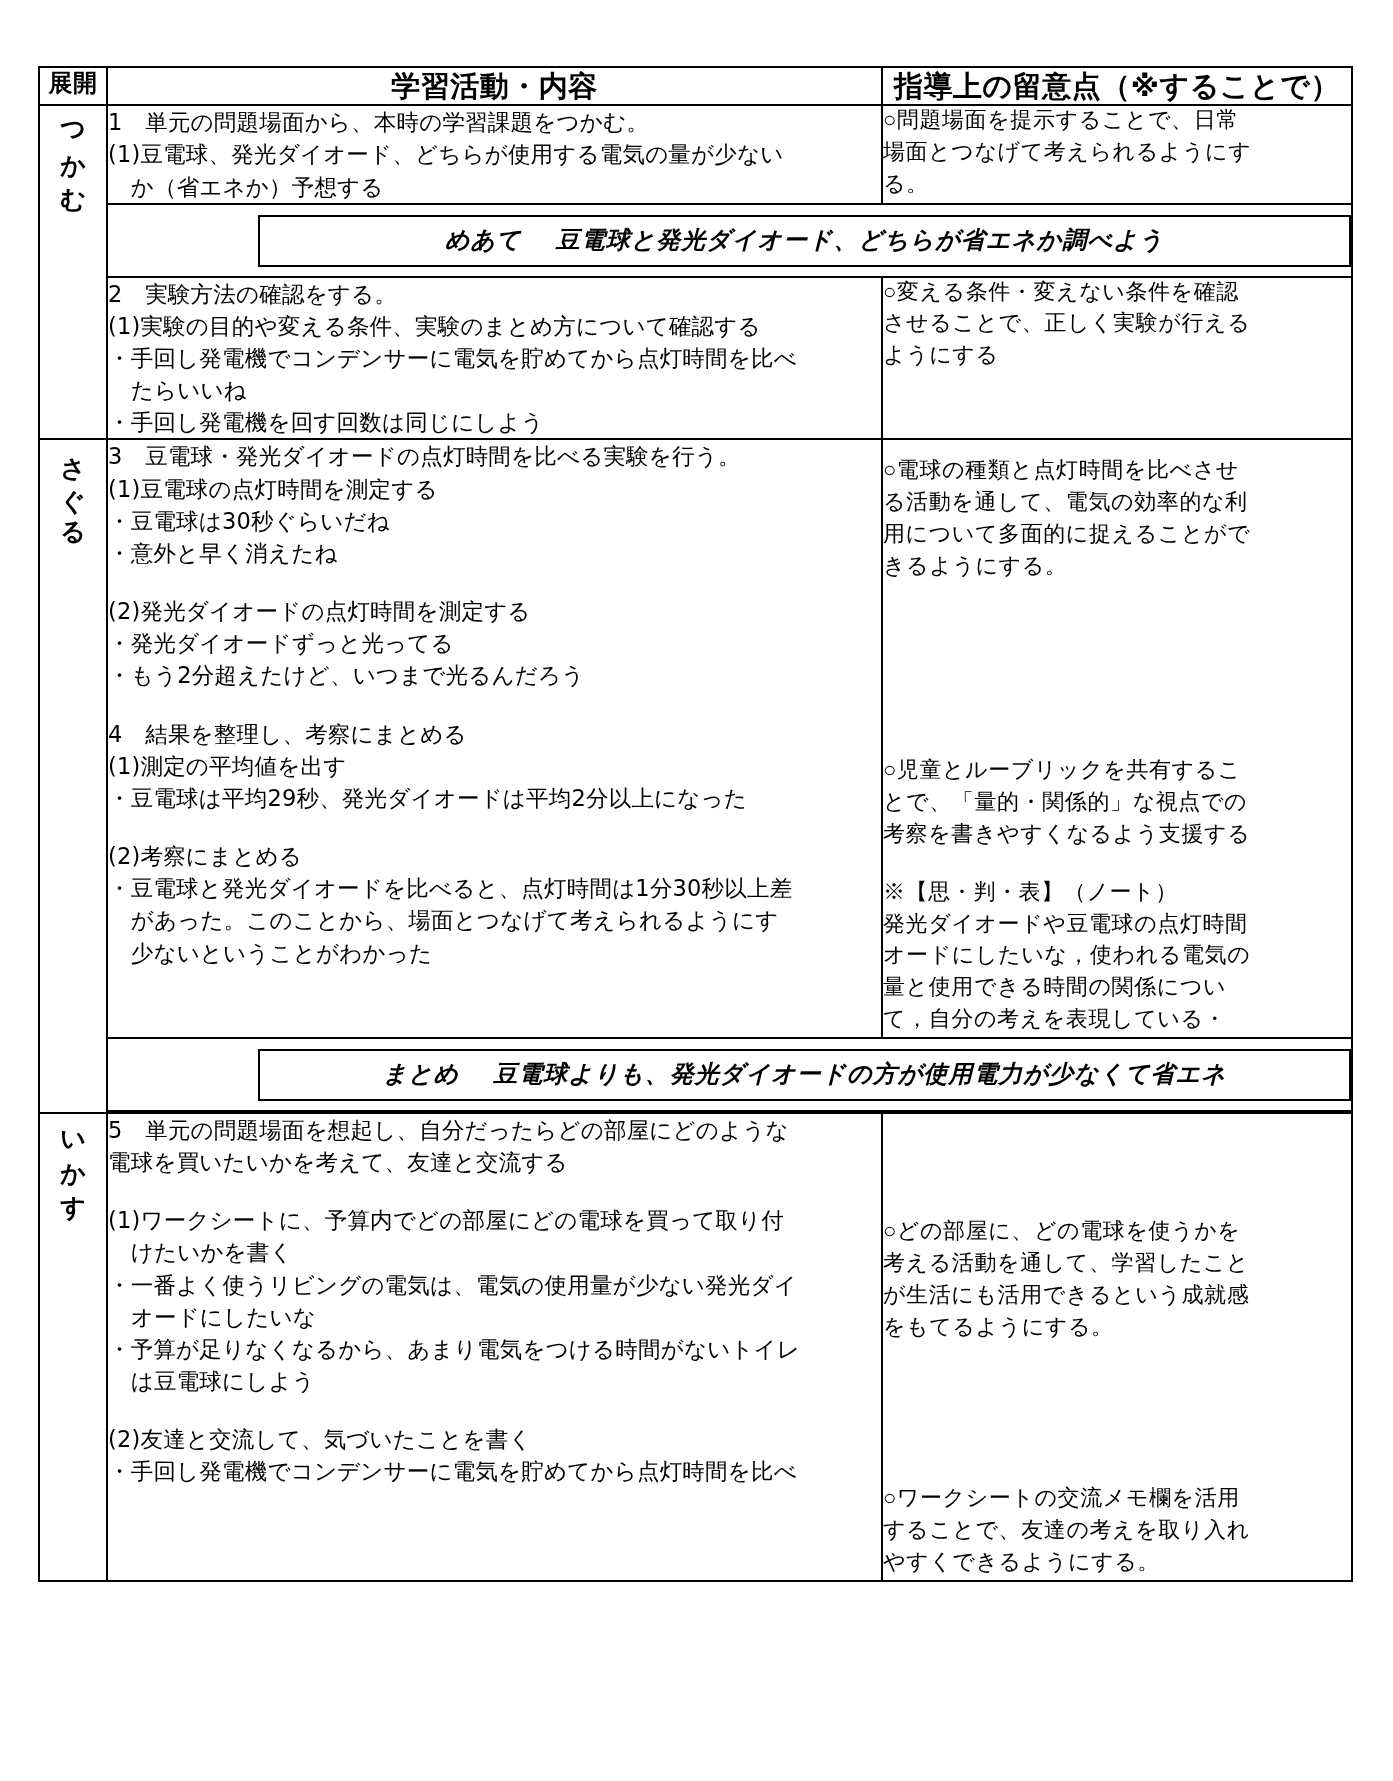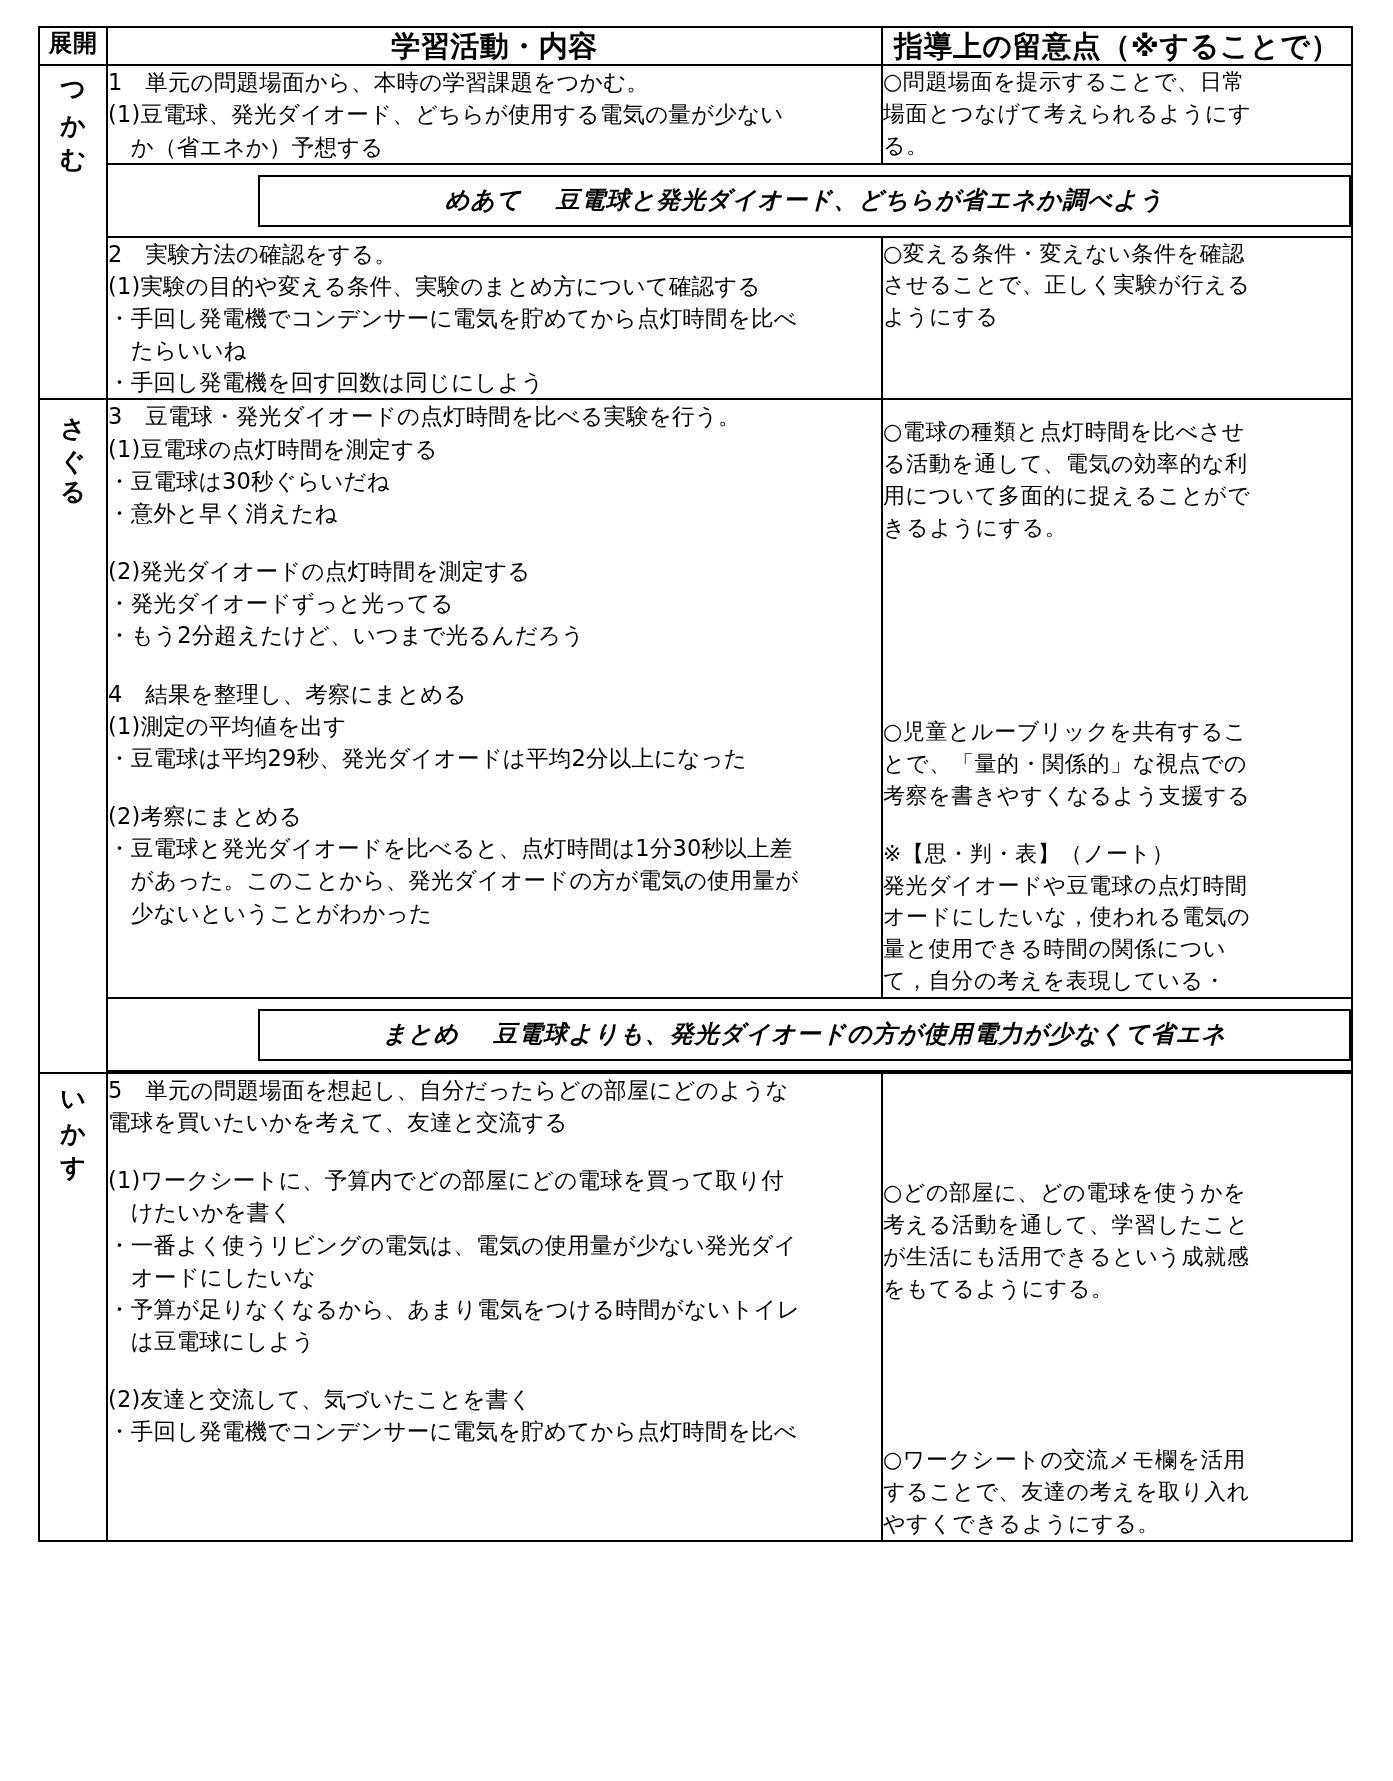--- a/index.html
+++ b/index.html
@@ -13,20 +13,21 @@
     font-family: "DejaVu Sans", "Liberation Sans", sans-serif;
     color: #000000;
     -webkit-font-smoothing: none;
   }
   .page {
     position: relative;
     width: 1393px;
     height: 1508px;
     box-sizing: border-box;
     padding: 26px 38px 12px 38px;
+    margin-top: 40px;
   }
   table.plan {
     width: 1313px;
     border-collapse: collapse;
     table-layout: fixed;
   }
   table.plan col.c-phase { width: 68px; }
   table.plan col.c-activity { width: 775px; }
   table.plan col.c-notes { width: 470px; }
 
@@ -65,20 +66,21 @@
     display: inline-block;
   }
 
   
   .act-cell {
     padding: 9px 10px 12px 10px;
     border-radius: 21px;
   }
   .notes-cell {
     padding: 9px 8px 12px 9px;
+    font-family: Liberation Mono, monospace;
   }
   .ln {
     font-size: 22.5px;
     line-height: 1.43;
     white-space: pre-wrap;
     letter-spacing: 0.2px;
   }
   .notes-cell .ln {
     font-size: 22px;
     line-height: 1.45;
@@ -186,21 +188,21 @@
         <div class="ln">(2)発光ダイオードの点灯時間を測定する</div>
         <div class="ln">・発光ダイオードずっと光ってる</div>
         <div class="ln">・もう2分超えたけど、いつまで光るんだろう</div>
         <div class="spacer"></div>
         <div class="ln">4　結果を整理し、考察にまとめる</div>
         <div class="ln">(1)測定の平均値を出す</div>
         <div class="ln">・豆電球は平均29秒、発光ダイオードは平均2分以上になった</div>
         <div class="spacer"></div>
         <div class="ln">(2)考察にまとめる</div>
         <div class="ln">・豆電球と発光ダイオードを比べると、点灯時間は1分30秒以上差</div>
-        <div class="ln">　があった。このことから、発光ダイオードの方が電気の使用量が</div>
+        <div class="ln">　があった。このことから、場面とつなげて考えられるようにす</div>
         <div class="ln">　少ないということがわかった</div>
       </td>
       <td class="notes-cell">
         <div class="spacer-sm"></div>
         <div class="ln">○電球の種類と点灯時間を比べさせ</div>
         <div class="ln">る活動を通して、電気の効率的な利</div>
         <div class="ln">用について多面的に捉えることがで</div>
         <div class="ln">きるようにする。</div>
         <div style="height:172px"></div>
         <div class="ln">○児童とルーブリックを共有するこ</div>

